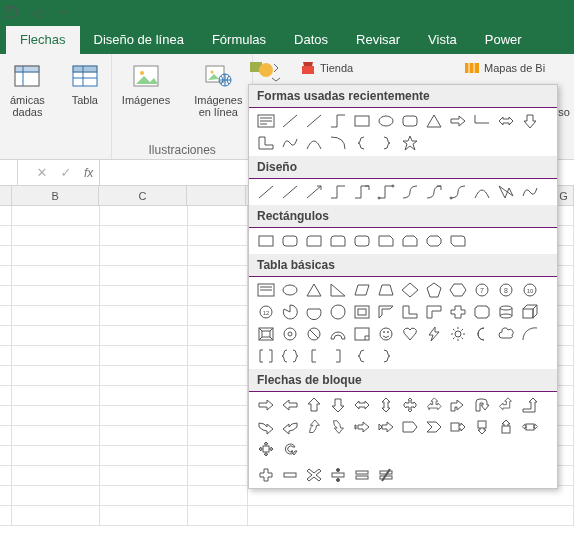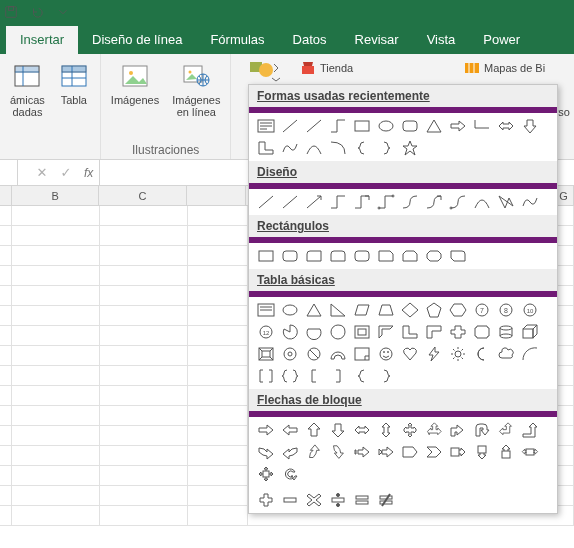--- a/index.html
+++ b/index.html
@@ -10,21 +10,21 @@
 .qat-btn { width: 14px; height: 14px; color: #d5e8dd; }
 
 
 .tabs { height: 30px; background: #217346; display: flex; align-items: flex-end; padding-left: 6px; }
 .tab { padding: 6px 14px 7px; color: #fff; font-size: 13px; cursor: pointer; }
 .tab.active { background: #f3f3f3; color: #217346; font-weight: 400; }
 
 
 .ribbon { height: 106px; background: #f3f3f3; border-bottom: 1px solid #d4d4d4; display: flex; position: relative; }
 .group { padding: 4px 8px 2px; border-right: 1px solid #e1e1e1; display: flex; flex-direction: column; justify-content: space-between; }
-.group-body { display: flex; gap: 9px; }
+.group-body { display: flex; gap: 20px; }
 .group-label { font-size: 12px; color: #666; text-align: center; padding-top: 2px; }
 .ribbon-btn { display: flex; flex-direction: column; align-items: center; gap: 2px; cursor: pointer; padding: 2px; }
 .ribbon-btn .lbl { font-size: 11px; color: #444; text-align: center; line-height: 12px; }
 .ribbon-icon { width: 32px; height: 32px; display: flex; align-items: center; justify-content: center; }
 
 
 .shapes-trigger { position: absolute; left: 248px; top: 4px; }
 
 
 .rstub { position: absolute; top: 6px; font-size: 11px; color: #444; display: flex; align-items: center; gap: 4px; }
@@ -38,21 +38,21 @@
 
 .sheet { position: relative; }
 .colhdrs { display: flex; height: 20px; background: #f0f0f0; }
 .colhdr { border-right: 1px solid #d4d4d4; border-bottom: 1px solid #d4d4d4; text-align: center; font-size: 11px; color: #555; line-height: 20px; }
 .rowarea { }
 .row { height: 20px; display: flex; }
 .cell { border-right: 1px solid #e1e1e1; border-bottom: 1px solid #e1e1e1; }
 
 
 .gallery { position: absolute; left: 248px; top: 84px; width: 310px; background: #fff; border: 1px solid #c6c6c6; box-shadow: 2px 2px 6px rgba(0,0,0,0.25); z-index: 10; }
-.gal-hdr { background: #eeeeee; padding: 4px 8px; font-size: 12px; font-weight: 600; color: #444; border-bottom: 6px solid #701a75; text-decoration: underline; }
+.gal-hdr { background: #eeeeee; padding: 4px 8px; font-size: 12px; font-weight: 600; color: #444; border-bottom: 1px solid #701a75; }
 .gal-row { display: flex; flex-wrap: wrap; padding: 3px 6px; gap: 2px; }
 .shp { width: 22px; height: 20px; display: flex; align-items: center; justify-content: center; cursor: pointer; color: #555; }
 .shp svg { width: 18px; height: 16px; }
 
 svg { stroke: #555; stroke-width: 1; fill: none; }
 </style>
 </head>
 <body>
 
 <div class="titlebar">
@@ -69,21 +69,21 @@
       </svg>
   </span>
   <span class="qat-btn">
     <svg viewBox="0 0 16 16">
         <path d="M4 6 L8 10 L12 6"></path>
       </svg>
   </span>
 </div>
 
 <div class="tabs">
-  <div class="tab active">Insertar</div>
+  <div class="tab active">Flechas</div>
   <div class="tab">Diseño de línea</div>
   <div class="tab">Fórmulas</div>
   <div class="tab">Datos</div>
   <div class="tab">Revisar</div>
   <div class="tab">Vista</div>
   <div class="tab">Power</div>
 </div>
 
 <div class="ribbon">
   <div class="group">

